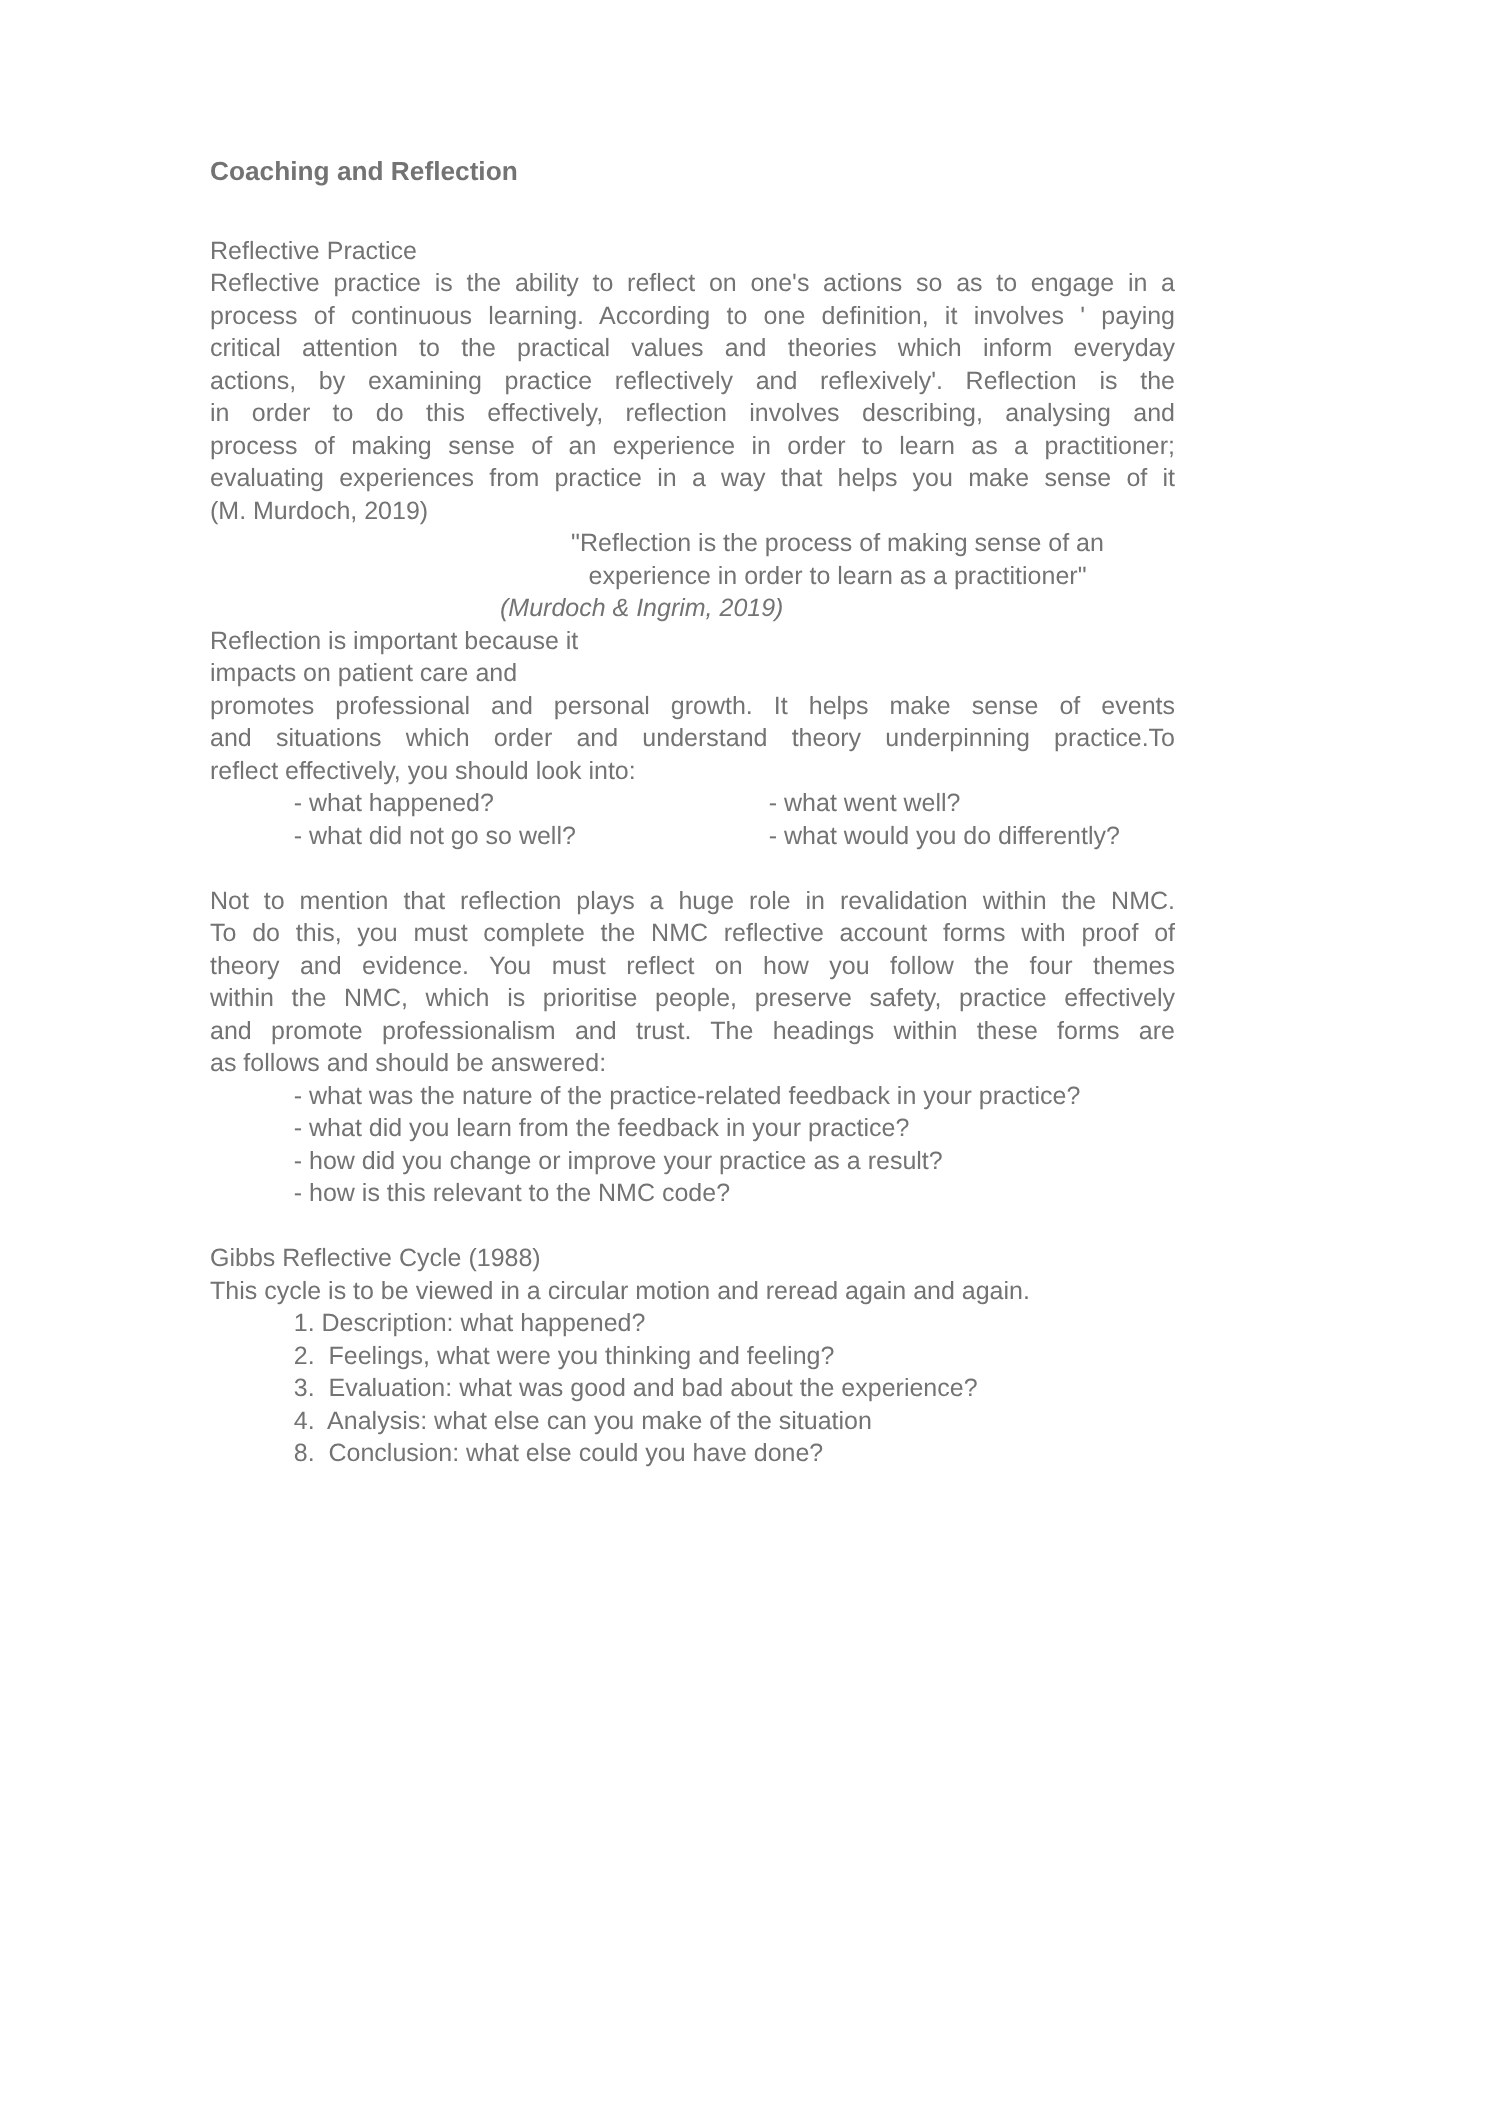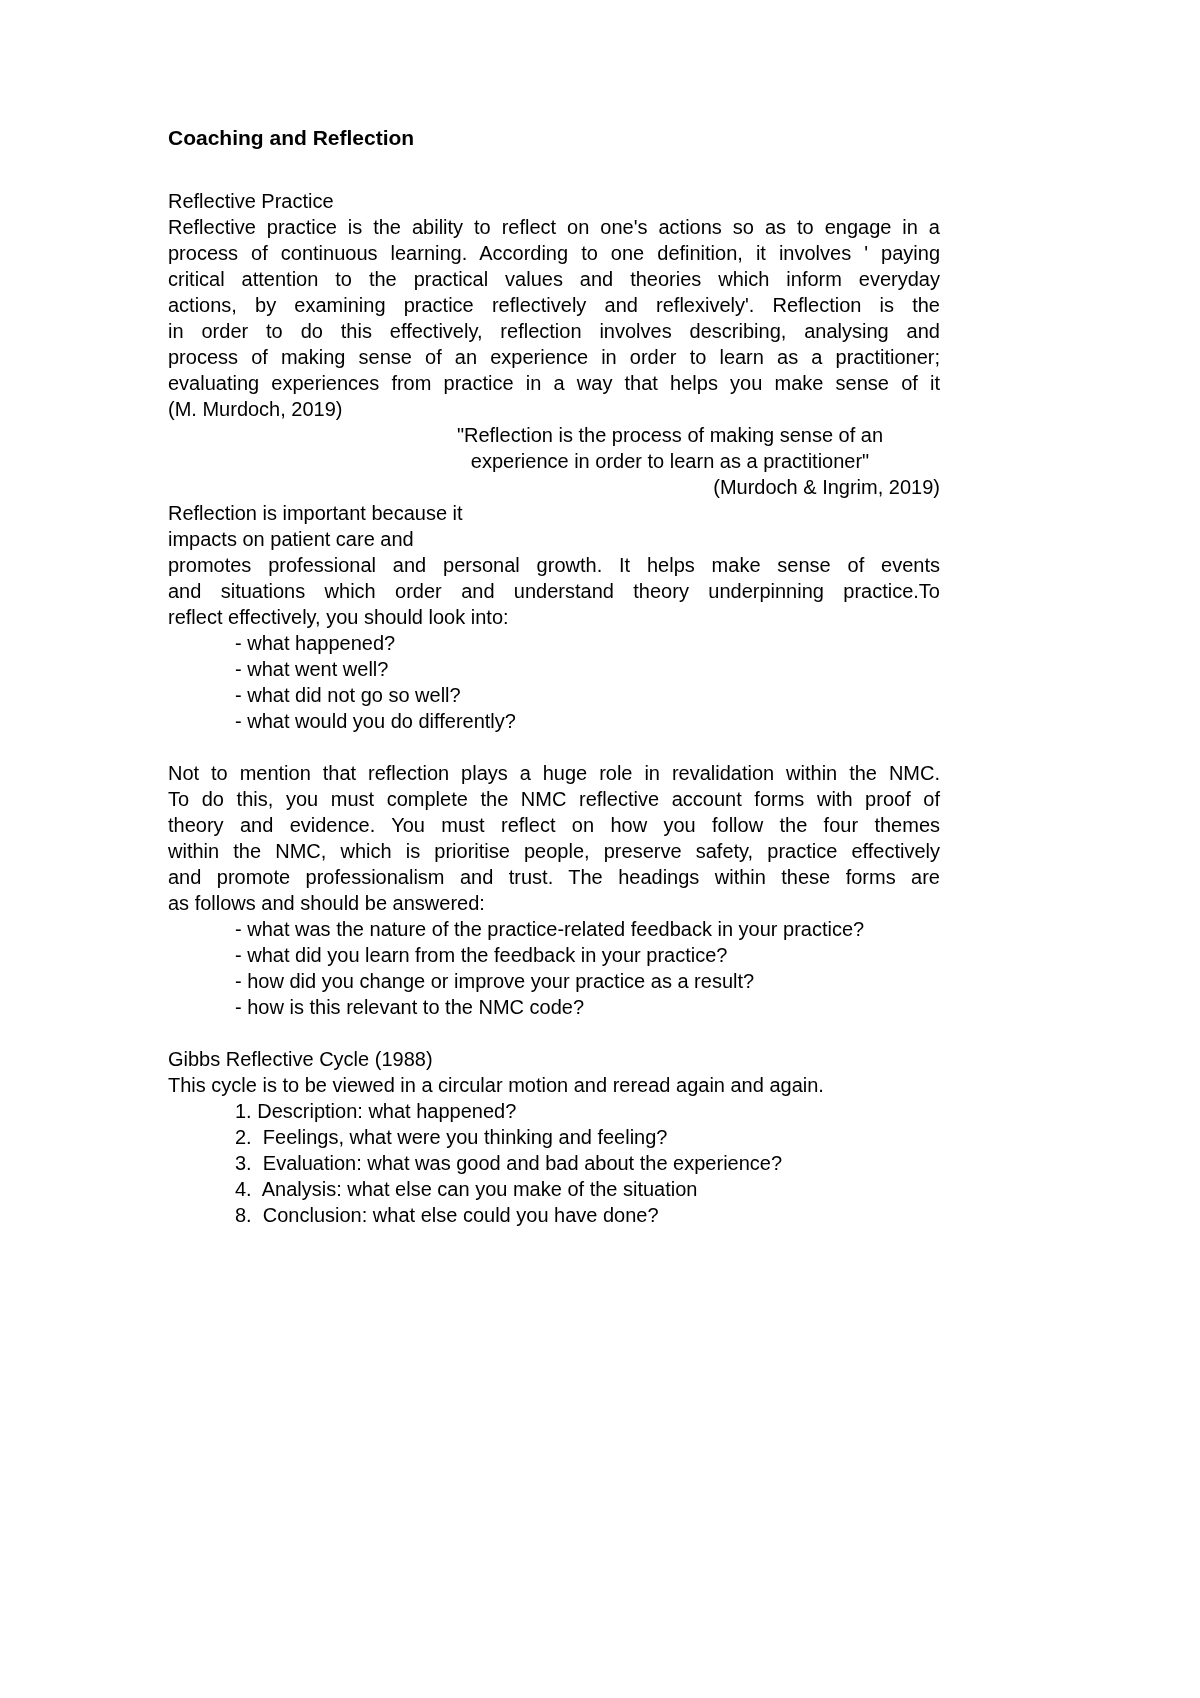--- a/index.html
+++ b/index.html
@@ -2,45 +2,45 @@
 <html><head>
 <meta charset="utf-8">
 <style>
   html,body { margin:0; padding:0; background:#ffffff; }
   .page {
     position:relative;
     width:1200px; height:1698px;
     background:#ffffff;
     overflow:hidden;
     font-family:"Liberation Sans","DejaVu Sans",sans-serif;
-    color:#000000;
+    color:#737373;
     border-radius:31px;
   }
   .content {
     position:absolute;
     left:168px; top:125px;
     width:772px;
     font-size:20px;
     line-height:26px;
   }
   .title {
     font-size:21px;
     font-weight:bold;
     line-height:26px;
     margin:0 0 37px 0;
   }
   .line { white-space:pre-wrap; min-height:26px; }
   
   .j { text-align:justify; text-align-last:justify; }
   .indent { padding-left:67px; }
-  .cols { display:flex; padding-left:67px;flex-direction:column; }
+  .cols { display:flex; padding-left:67px; }
   .col-l { width:380px; white-space:pre-wrap; }
   .col-r { white-space:pre-wrap; }
   .quote-block { width:540px; margin-left:232px; text-align:center; }
-  .quote-cite { width:540px; margin-left:232px; text-align:right; }
+  .quote-cite { width:540px; margin-left:232px; text-align:left;font-style:italic; }
   .gap { height:26px; }
 </style>
 </head>
 <body>
 
 <div class="page">
   <div class="content">
 
     <div class="title">Coaching and Reflection</div>
 

